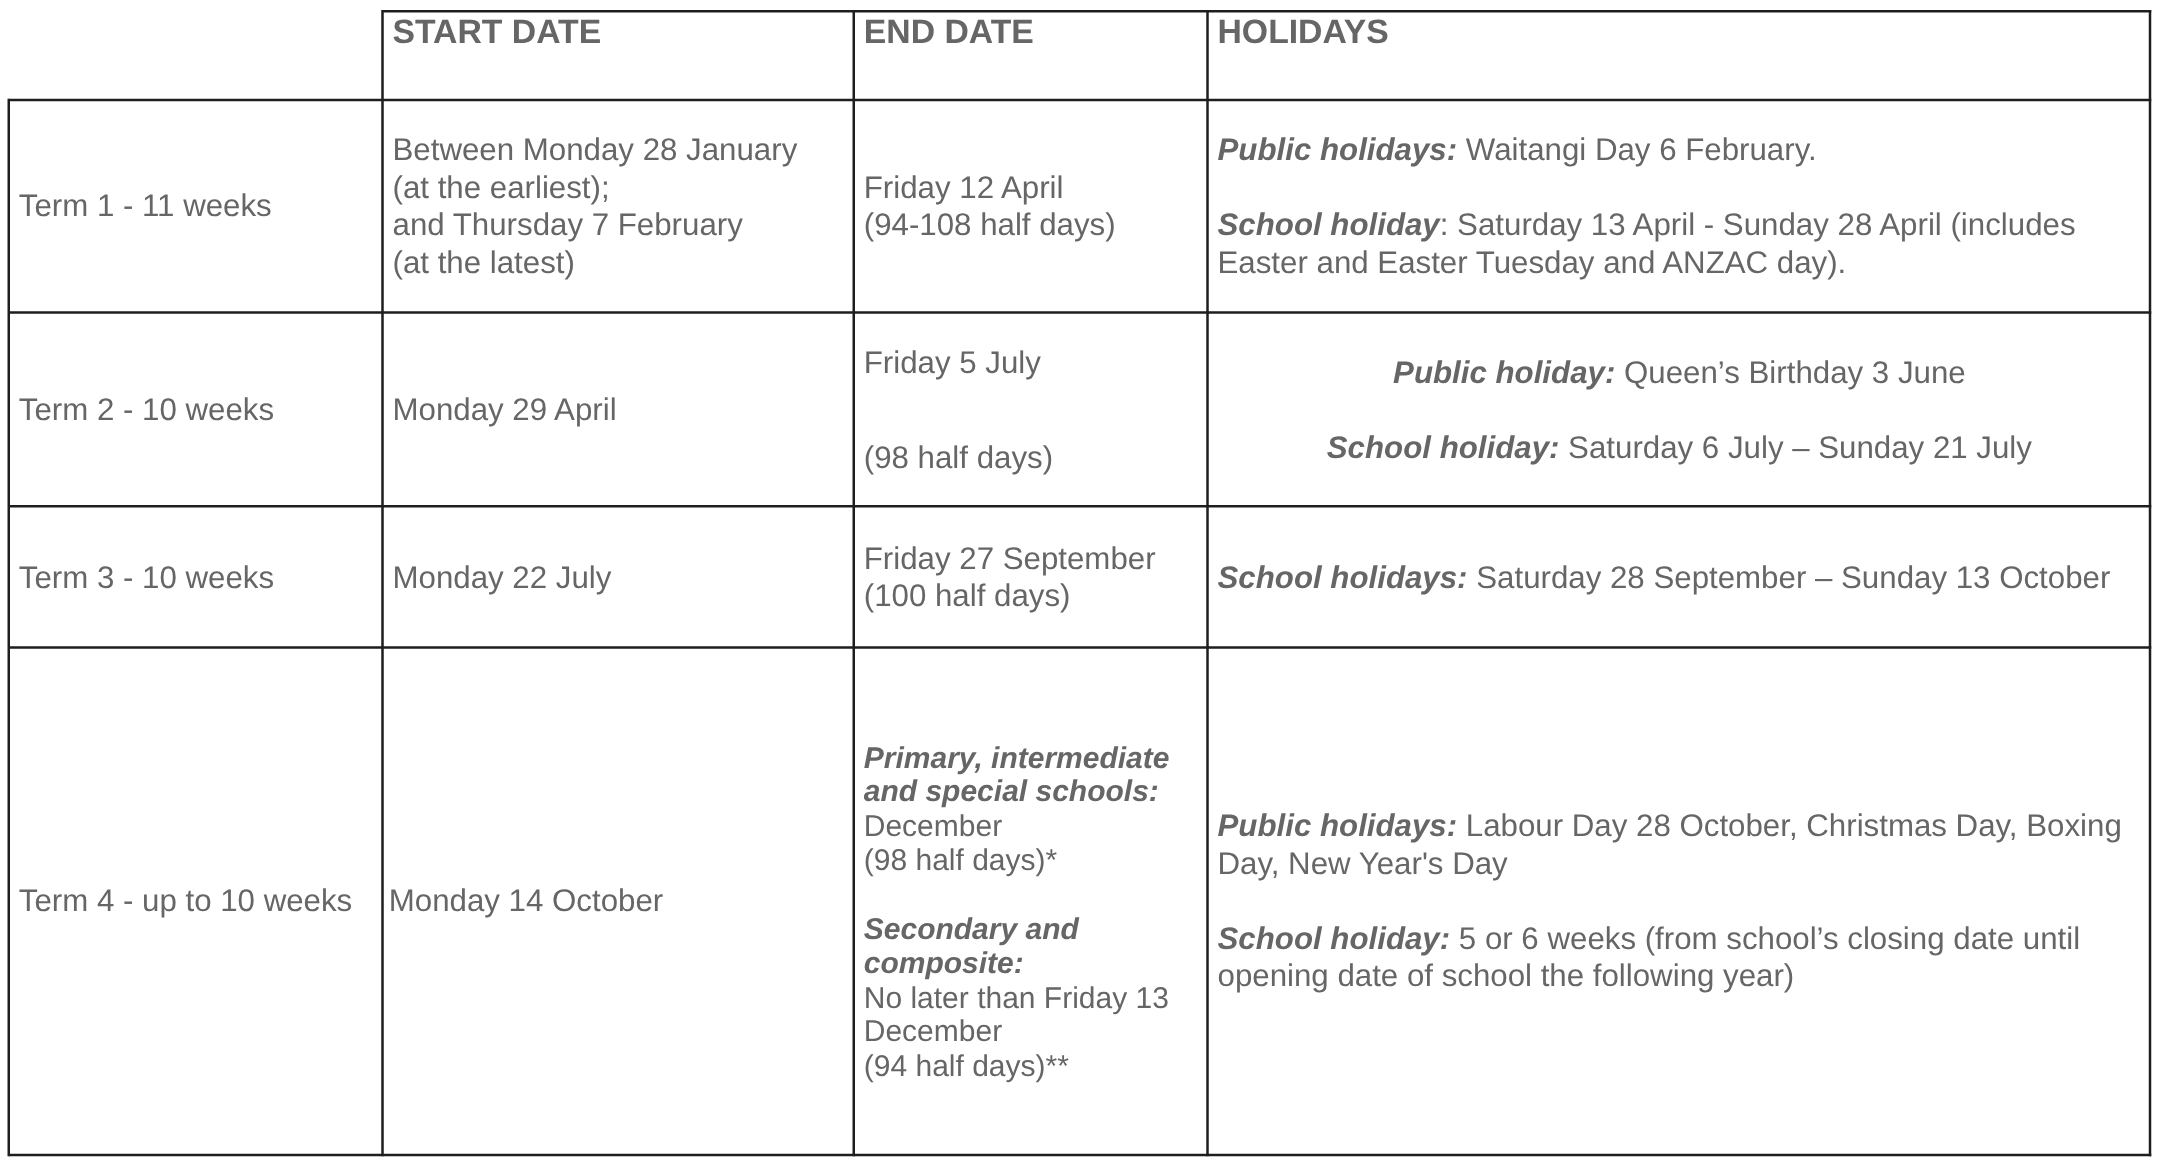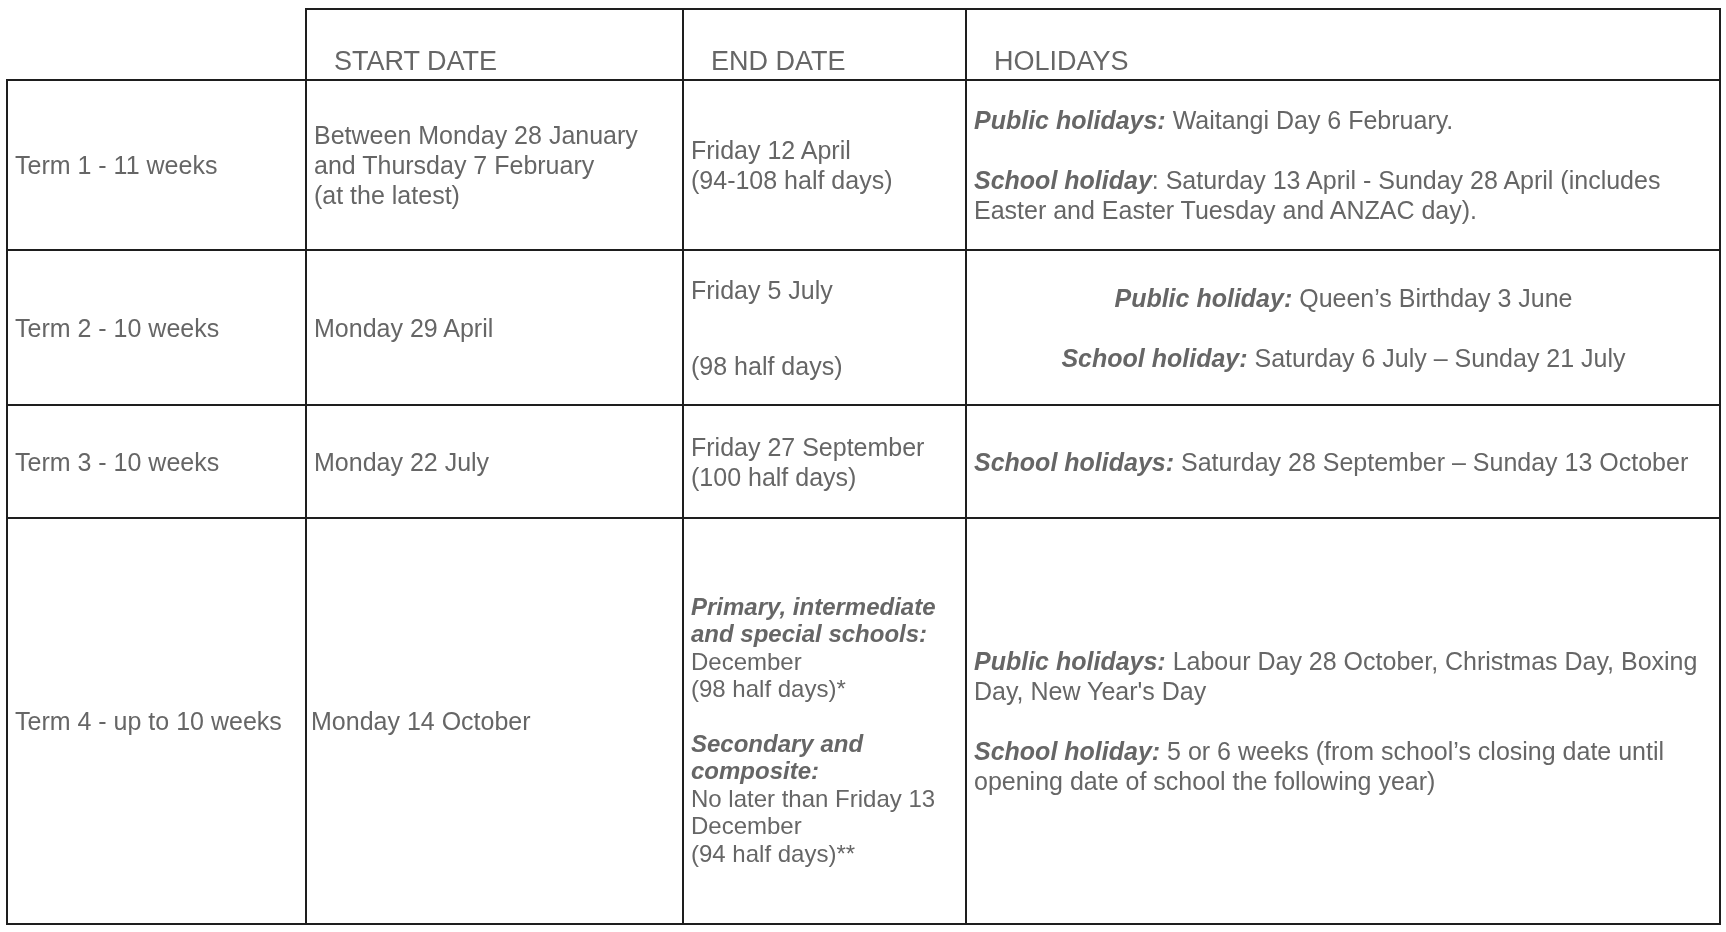--- a/index.html
+++ b/index.html
@@ -32,26 +32,25 @@
       display: flex;
       flex-direction: column;
       justify-content: center;
       padding-left: 7px;
       padding-right: 6px;
       font-size: 25px;
       line-height: 30px;
       color: #666666;
     }
     .cell.head {
-      justify-content: flex-end;
+      justify-content: flex-start;
       padding-bottom: 3px;
-      font-weight: normal;
+      font-weight: bold;
       font-size: 27px;
       color: #666666;
-      margin-left: 20px;
     }
     .para { margin: 0; }
     .para + .para { margin-top: 30px; }
     .b { font-weight: bold; font-style: italic; }
     .small {
       font-size: 24px;
       line-height: 27.5px;
     }
     .small .para + .para { margin-top: 27px; }
   </style>
@@ -81,20 +80,21 @@
   </div>
   <div class="cell head" style="left:967px; top:10px; width:752px; height:69px;">
     <span>HOLIDAYS</span>
   </div>
 
   <div class="cell" style="left:8px; top:81px; width:297px; height:168px;">
     <span>Term 1 - 11 weeks</span>
   </div>
   <div class="cell" style="left:307px; top:81px; width:375px; height:168px;">
     <div>Between Monday 28 January</div>
+    <div>(at the earliest);</div>
     <div>and Thursday 7 February</div>
     <div>(at the latest)</div>
   </div>
   <div class="cell" style="left:684px; top:81px; width:281px; height:168px;">
     <div>Friday 12 April</div>
     <div>(94-108 half days)</div>
   </div>
   <div class="cell" style="left:967px; top:81px; width:752px; height:168px;">
     <p class="para"><span class="b">Public holidays:</span><span> Waitangi Day 6 February.</span></p>
     <p class="para"><span class="b">School holiday</span><span>: Saturday 13 April - Sunday 28 April (includes Easter and Easter Tuesday and ANZAC day).</span></p>

